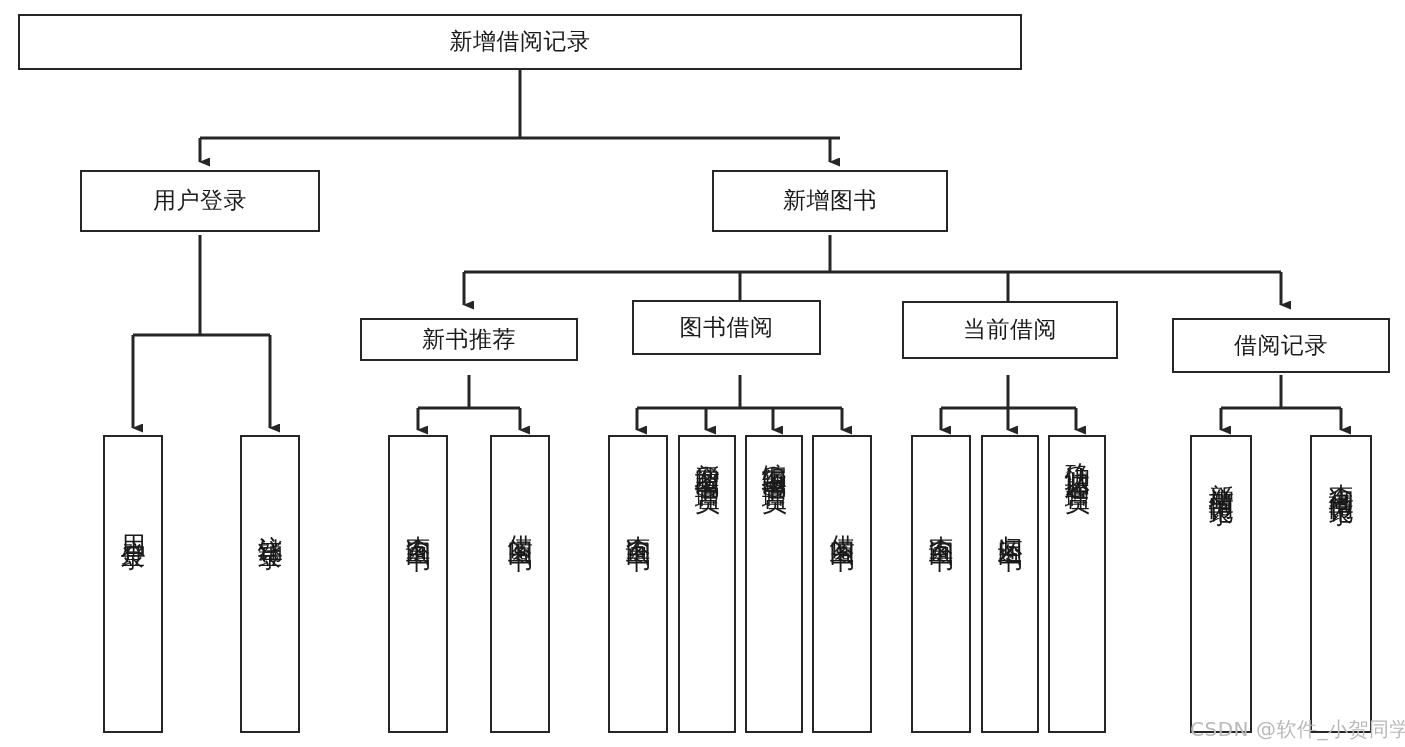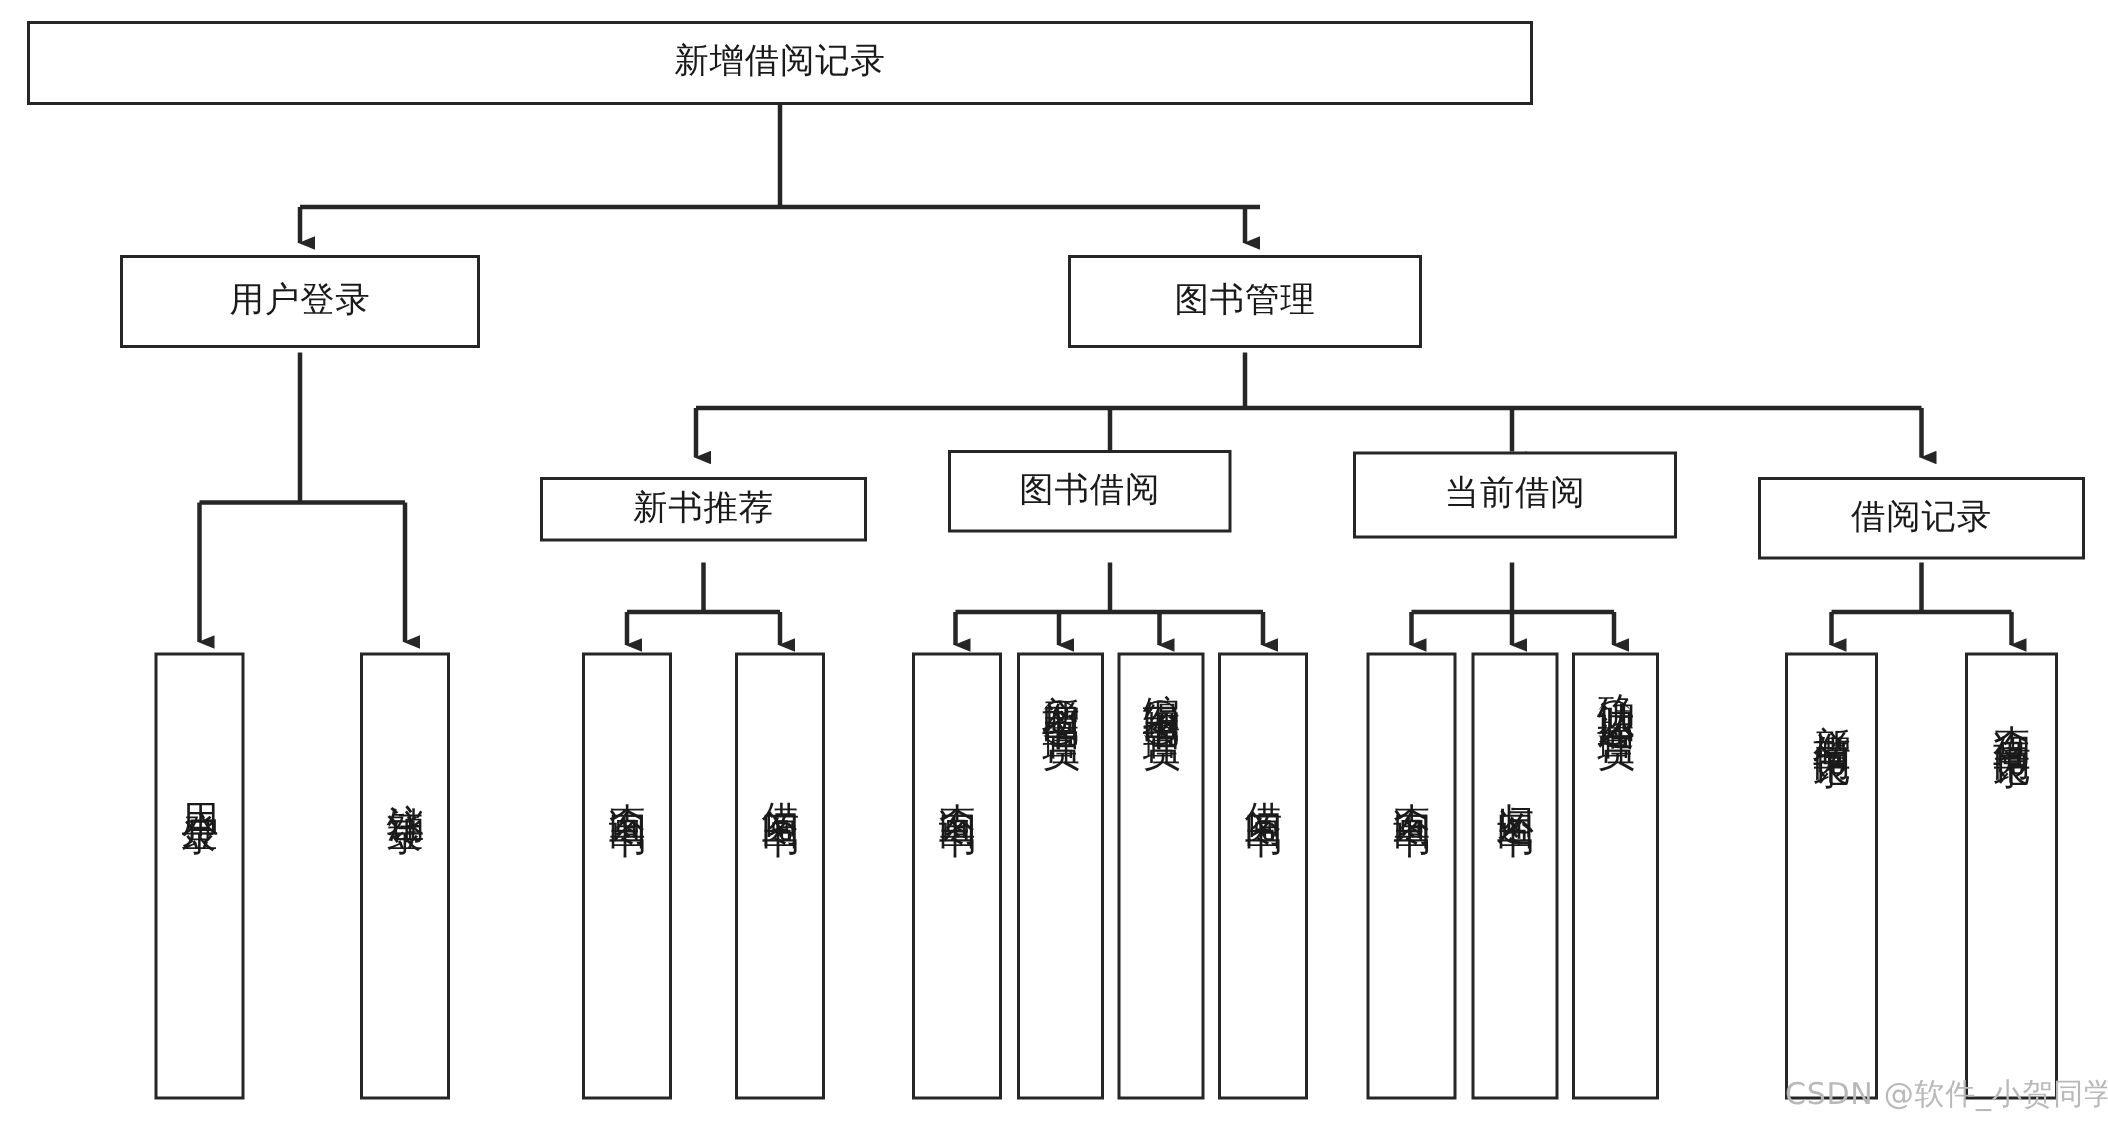--- a/index.html
+++ b/index.html
@@ -125,21 +125,21 @@
   </svg>
 
   <div class="node horiz root" style="left:18px; top:14px; width:1004px; height:56px;">
     <span class="lbl">新增借阅记录</span>
   </div>
 
   <div class="node horiz" style="left:80px; top:170px; width:240px; height:62px;">
     <span class="lbl">用户登录</span>
   </div>
   <div class="node horiz" style="left:712px; top:170px; width:236px; height:62px;">
-    <span class="lbl">图书管理</span>
+    <span class="lbl">新增图书</span>
   </div>
 
   <div class="node horiz" style="left:360px; top:318px; width:218px; height:43px;">
     <span class="lbl">新书推荐</span>
   </div>
   <div class="node horiz" style="left:632px; top:300px; width:189px; height:55px;">
     <span class="lbl">图书借阅</span>
   </div>
   <div class="node horiz" style="left:902px; top:301px; width:216px; height:58px;">
     <span class="lbl">当前借阅</span>

